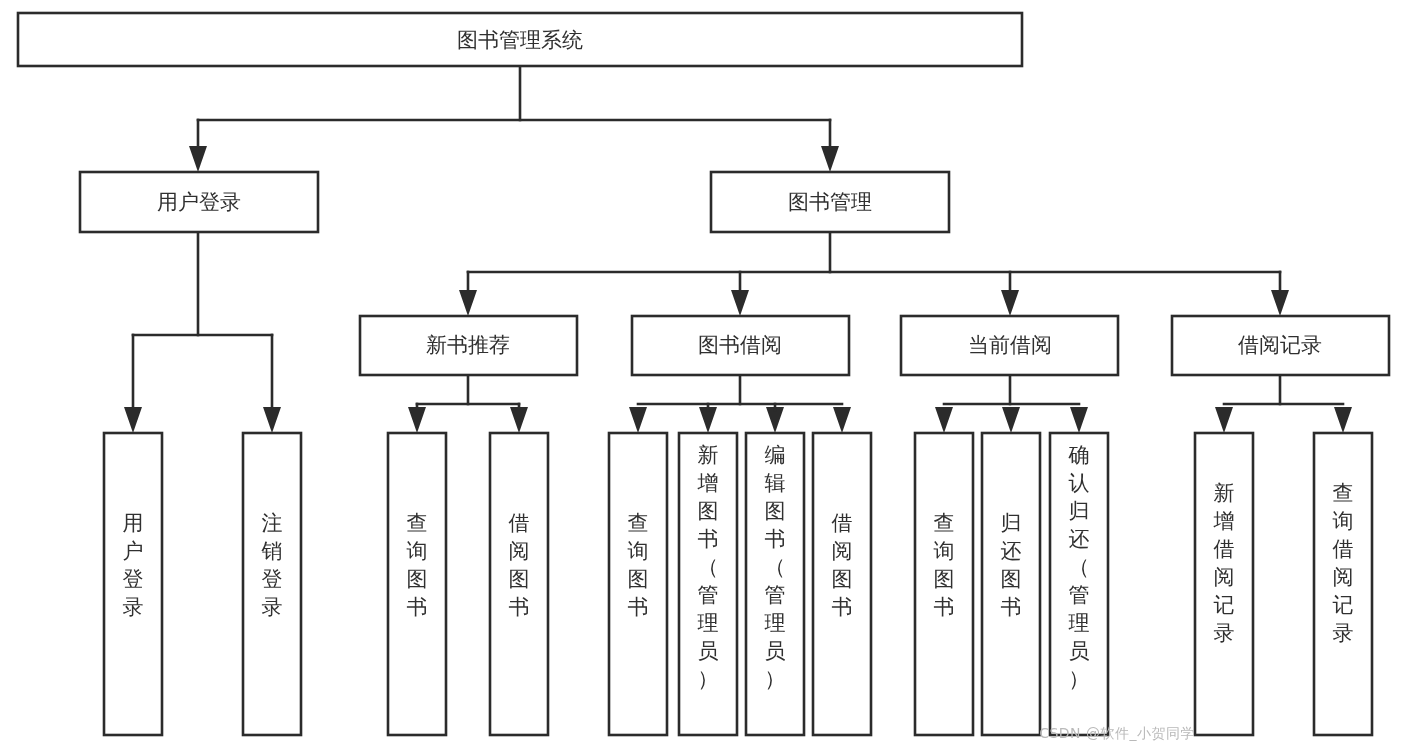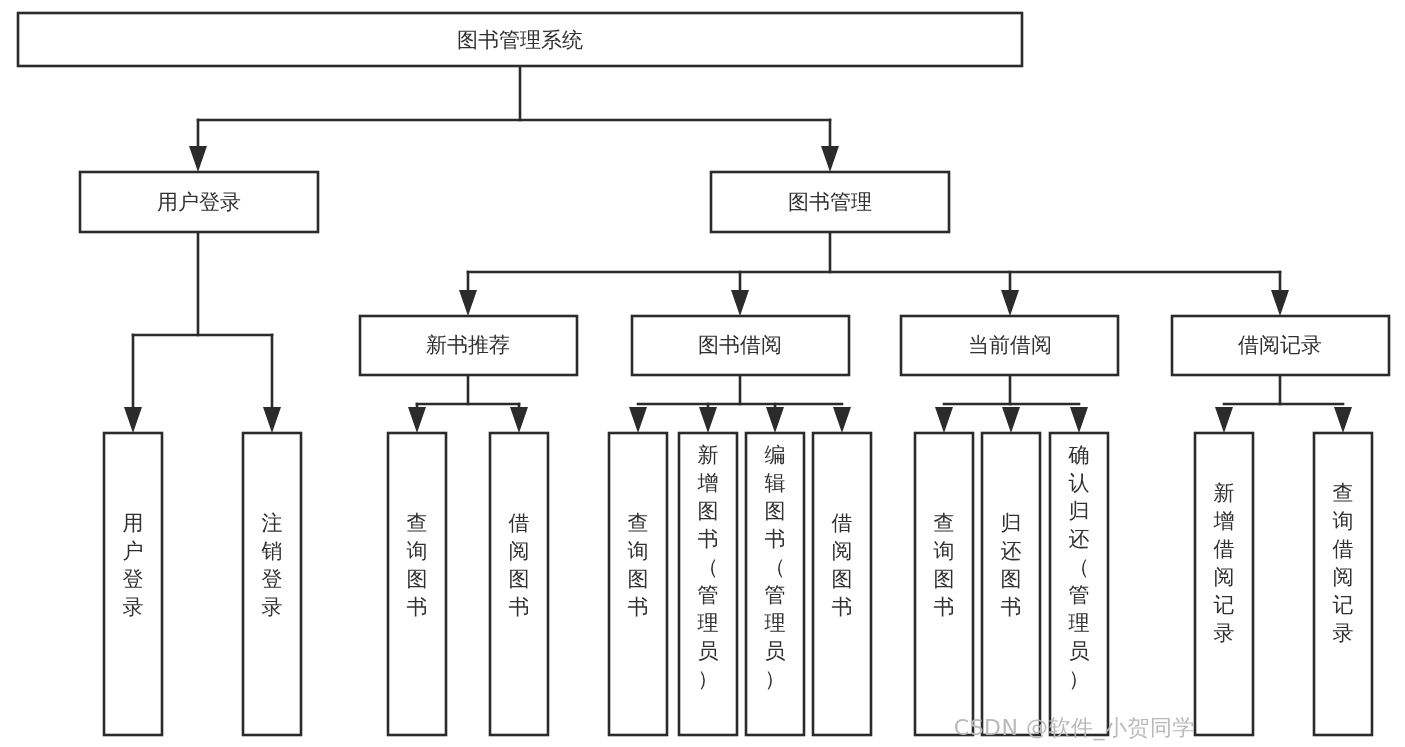--- a/index.html
+++ b/index.html
@@ -51,21 +51,21 @@
   }
   .arrow-head {
     fill: #2b2b2b;
     stroke: none;
   }
   .watermark {
     position: absolute;
     right: 8px;
     bottom: 4px;
     font-family: "DejaVu Sans", "Liberation Sans", sans-serif;
-    font-size: 22px;
+    font-size: 14px;
     color: #b9b9b9;
     white-space: nowrap;
     letter-spacing: 0.5px;
   }
 </style>
 </head>
 <body>
 
 <div id="diagram-root">
   <svg class="diagram-canvas" viewBox="0 0 1405 747">

